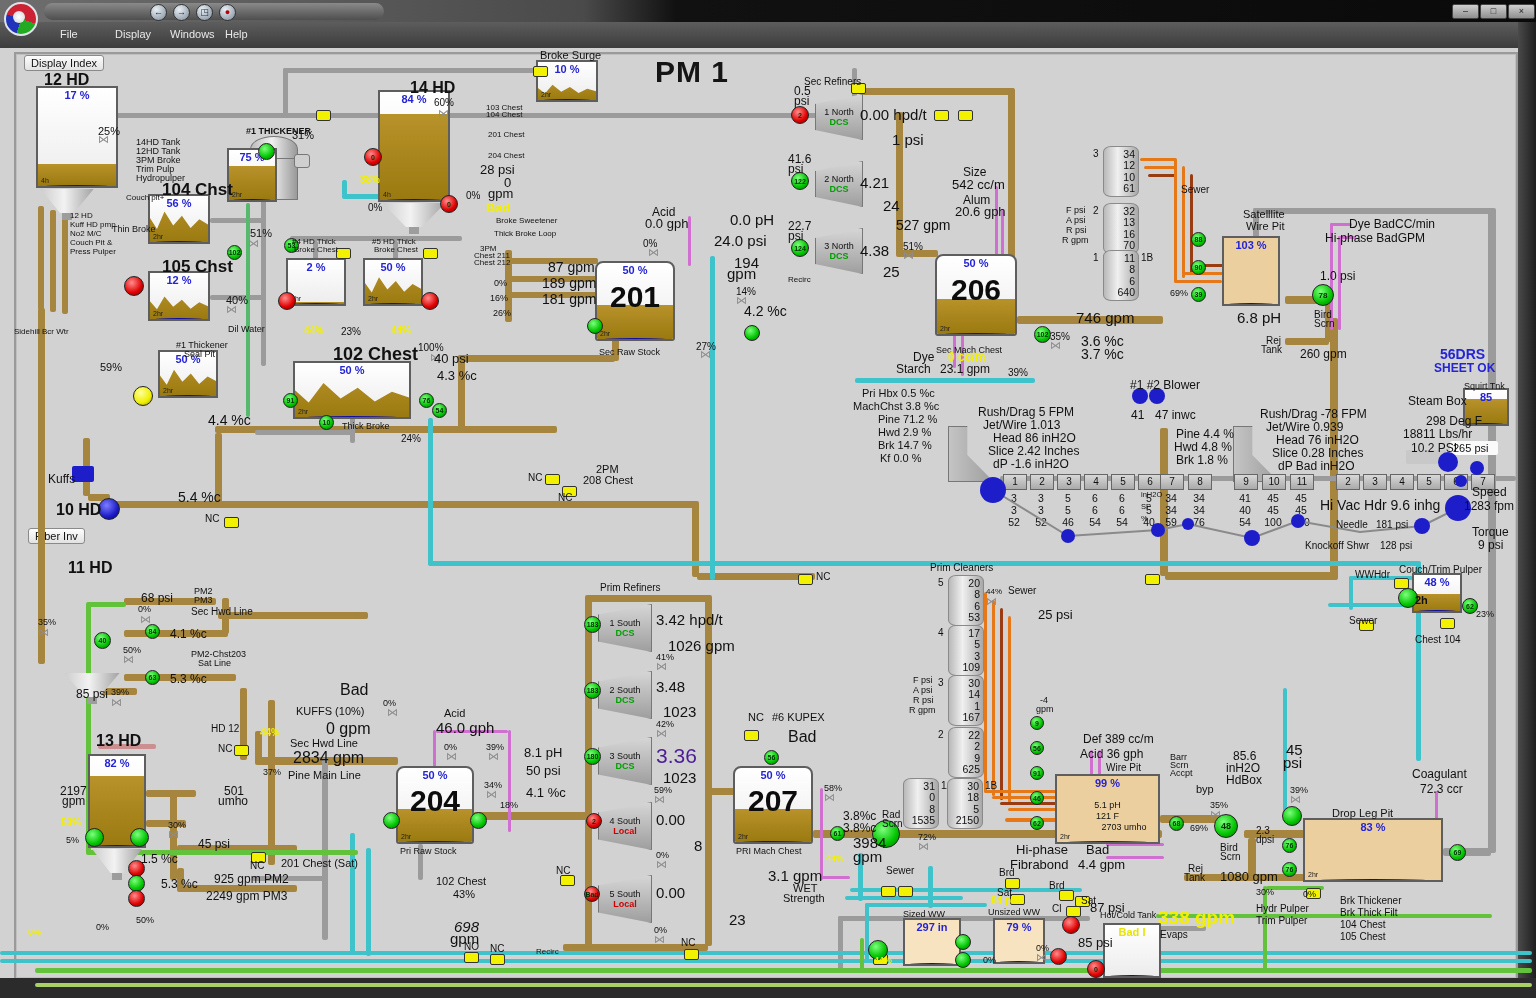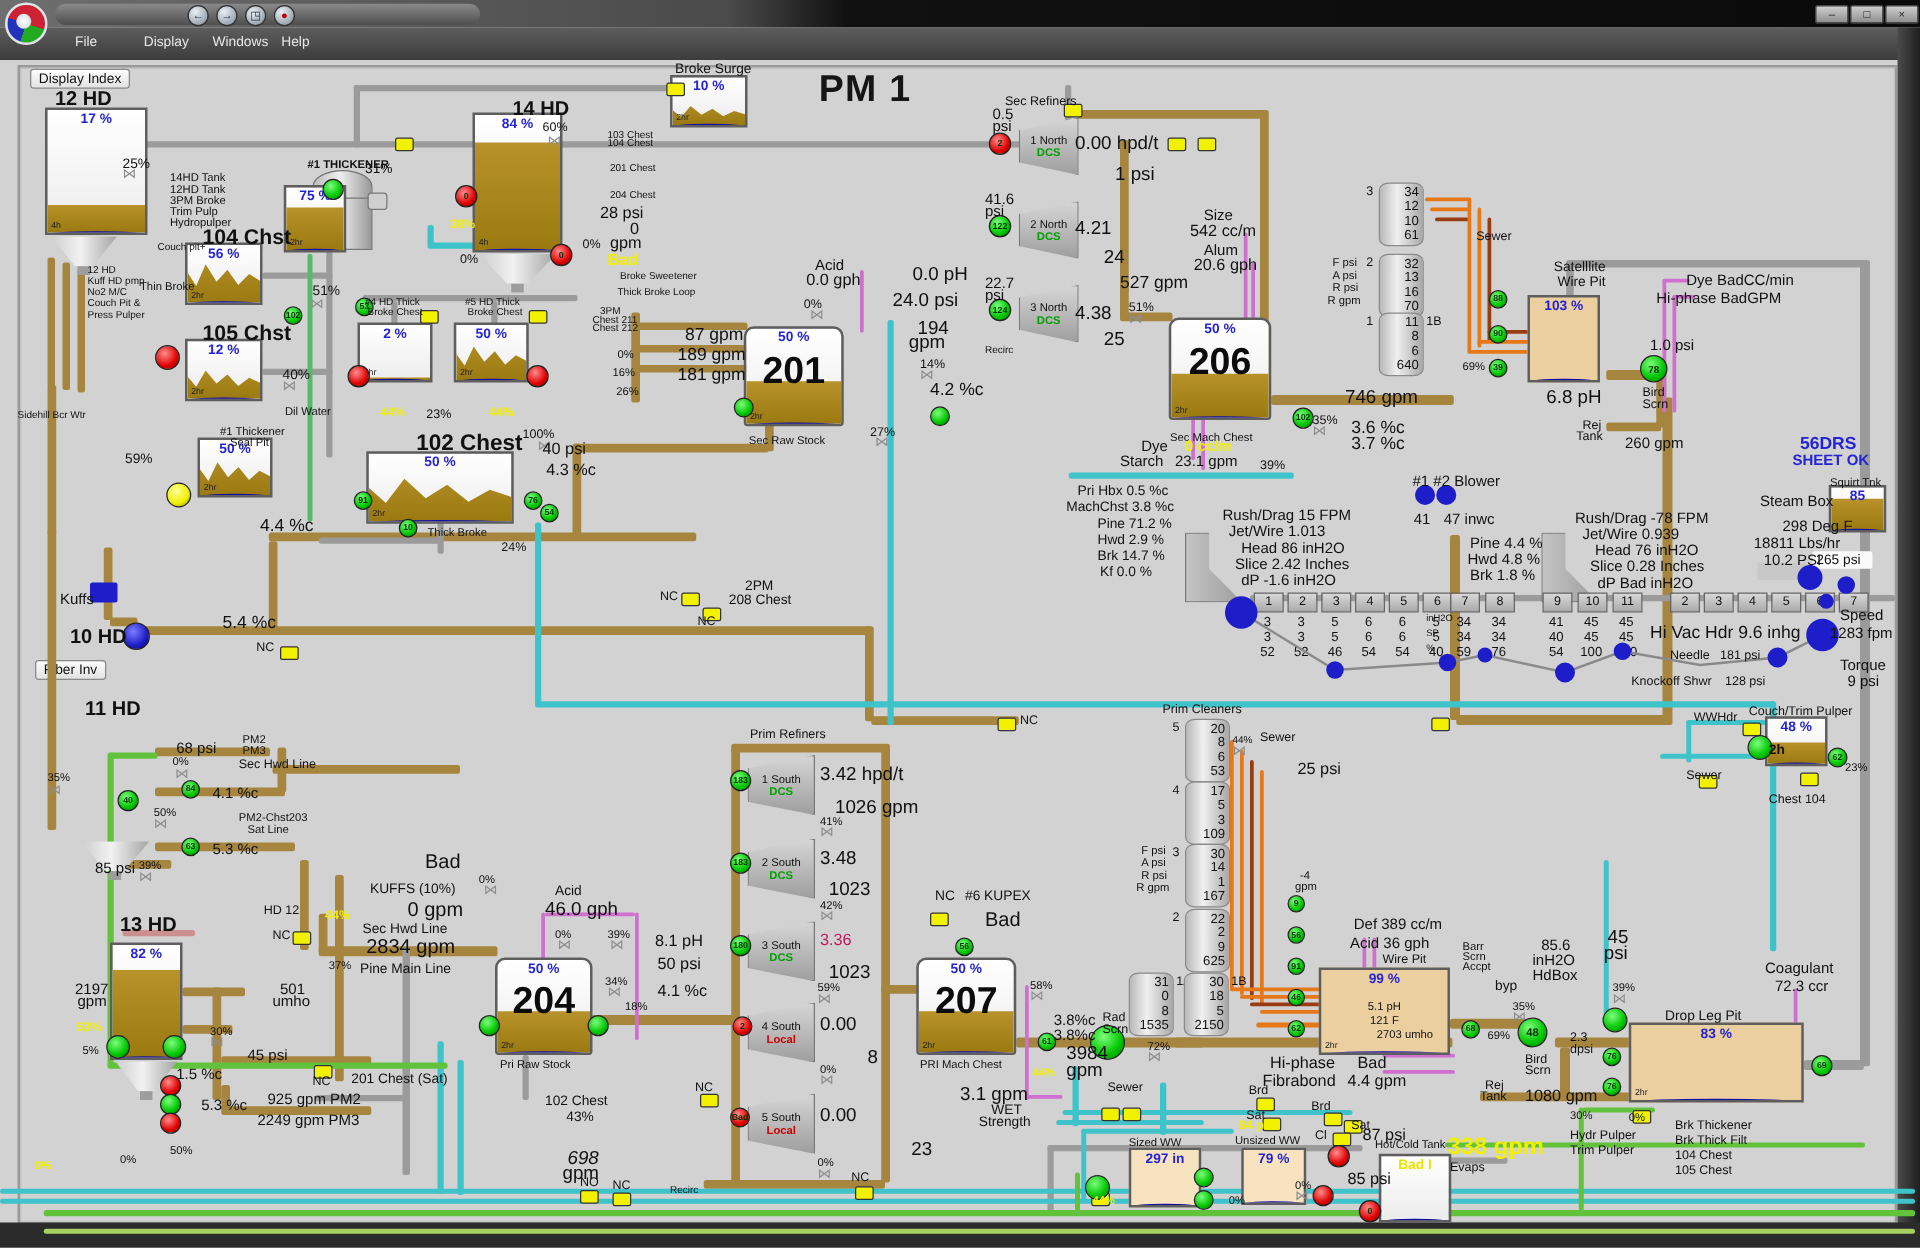--- a/index.html
+++ b/index.html
@@ -798,21 +798,21 @@
     <div class="lbl" style="left: 1426px; top: 415px; font-size: 12px; color: rgb(17, 17, 17);">298  Deg F</div>
     <div class="lbl" style="left: 1403px; top: 428px; font-size: 12px; color: rgb(17, 17, 17);">18811  Lbs/hr</div>
     <div class="lbl" style="left: 1411px; top: 442px; font-size: 12px; color: rgb(17, 17, 17);">10.2  PSI</div>
     <div class="lbl" style="left: 1453px; top: 443px; font-size: 11px; color: rgb(17, 17, 17);">265 psi</div>
     <div class="lbl" style="left: 862px; top: 388px; font-size: 11px; color: rgb(17, 17, 17);">Pri Hbx    0.5 %c</div>
     <div class="lbl" style="left: 853px; top: 401px; font-size: 11px; color: rgb(17, 17, 17);">MachChst  3.8 %c</div>
     <div class="lbl" style="left: 878px; top: 414px; font-size: 11px; color: rgb(17, 17, 17);">Pine   71.2 %</div>
     <div class="lbl" style="left: 878px; top: 427px; font-size: 11px; color: rgb(17, 17, 17);">Hwd    2.9 %</div>
     <div class="lbl" style="left: 878px; top: 440px; font-size: 11px; color: rgb(17, 17, 17);">Brk   14.7 %</div>
     <div class="lbl" style="left: 880px; top: 453px; font-size: 11px; color: rgb(17, 17, 17);">Kf     0.0 %</div>
-    <div class="lbl" style="left: 978px; top: 406px; font-size: 12px; color: rgb(17, 17, 17);">Rush/Drag   15  FPM</div>
+    <div class="lbl" style="left: 978px; top: 406px; font-size: 12px; color: rgb(17, 17, 17);">Rush/Drag   5  FPM</div>
     <div class="lbl" style="left: 983px; top: 419px; font-size: 12px; color: rgb(17, 17, 17);">Jet/Wire 1.013</div>
     <div class="lbl" style="left: 993px; top: 432px; font-size: 12px; color: rgb(17, 17, 17);">Head    86  inH2O</div>
     <div class="lbl" style="left: 988px; top: 445px; font-size: 12px; color: rgb(17, 17, 17);">Slice 2.42  Inches</div>
     <div class="lbl" style="left: 993px; top: 458px; font-size: 12px; color: rgb(17, 17, 17);">dP  -1.6  inH2O</div>
     <div class="lbl" style="left: 1130px; top: 379px; font-size: 12px; color: rgb(17, 17, 17);">#1 #2 Blower</div>
     <div class="lbl" style="left: 1131px; top: 409px; font-size: 12px; color: rgb(17, 17, 17);">41</div>
     <div class="lbl" style="left: 1155px; top: 409px; font-size: 12px; color: rgb(17, 17, 17);">47 inwc</div>
     <div class="lbl" style="left: 1176px; top: 428px; font-size: 12px; color: rgb(17, 17, 17);">Pine  4.4 %</div>
     <div class="lbl" style="left: 1174px; top: 441px; font-size: 12px; color: rgb(17, 17, 17);">Hwd  4.8 %</div>
     <div class="lbl" style="left: 1176px; top: 454px; font-size: 12px; color: rgb(17, 17, 17);">Brk  1.8 %</div>
@@ -900,21 +900,21 @@
     <div class="lbl" style="left: 464px; top: 942px; font-size: 10px; color: rgb(17, 17, 17);">NO</div>
     <div class="lbl" style="left: 490px; top: 944px; font-size: 10px; color: rgb(17, 17, 17);">NC</div>
     <div class="lbl" style="left: 536px; top: 948px; font-size: 8px; color: rgb(17, 17, 17);">Recirc</div>
     <div class="lbl" style="left: 600px; top: 583px; font-size: 10px; color: rgb(17, 17, 17);">Prim Refiners</div>
     <div class="lbl" style="left: 656px; top: 612px; font-size: 15px; color: rgb(17, 17, 17);">3.42 hpd/t</div>
     <div class="lbl" style="left: 668px; top: 638px; font-size: 15px; color: rgb(17, 17, 17);">1026 gpm</div>
     <div class="lbl" style="left: 656px; top: 653px; font-size: 9px; color: rgb(17, 17, 17);">41%</div>
     <div class="lbl" style="left: 656px; top: 679px; font-size: 15px; color: rgb(17, 17, 17);">3.48</div>
     <div class="lbl" style="left: 663px; top: 704px; font-size: 15px; color: rgb(17, 17, 17);">1023</div>
     <div class="lbl" style="left: 656px; top: 720px; font-size: 9px; color: rgb(17, 17, 17);">42%</div>
-    <div class="lbl" style="left: 656px; top: 745px; font-size: 13px; color: #be185d;">3.36</div>
+    <div class="lbl" style="left: 656px; top: 745px; font-size: 21px; color: #4c1d95;">3.36</div>
     <div class="lbl" style="left: 663px; top: 770px; font-size: 15px; color: rgb(17, 17, 17);">1023</div>
     <div class="lbl" style="left: 654px; top: 786px; font-size: 9px; color: rgb(17, 17, 17);">59%</div>
     <div class="lbl" style="left: 656px; top: 812px; font-size: 15px; color: rgb(17, 17, 17);">0.00</div>
     <div class="lbl" style="left: 694px; top: 838px; font-size: 15px; color: rgb(17, 17, 17);">8</div>
     <div class="lbl" style="left: 656px; top: 851px; font-size: 9px; color: rgb(17, 17, 17);">0%</div>
     <div class="lbl" style="left: 656px; top: 885px; font-size: 15px; color: rgb(17, 17, 17);">0.00</div>
     <div class="lbl" style="left: 686px; top: 912px; font-size: 15px; color: rgb(17, 17, 17); margin-left: 43px;">23</div>
     <div class="lbl" style="left: 654px; top: 926px; font-size: 9px; color: rgb(17, 17, 17);">0%</div>
     <div class="lbl" style="left: 556px; top: 866px; font-size: 10px; color: rgb(17, 17, 17);">NC</div>
     <div class="lbl" style="left: 681px; top: 938px; font-size: 10px; color: rgb(17, 17, 17);">NC</div>

